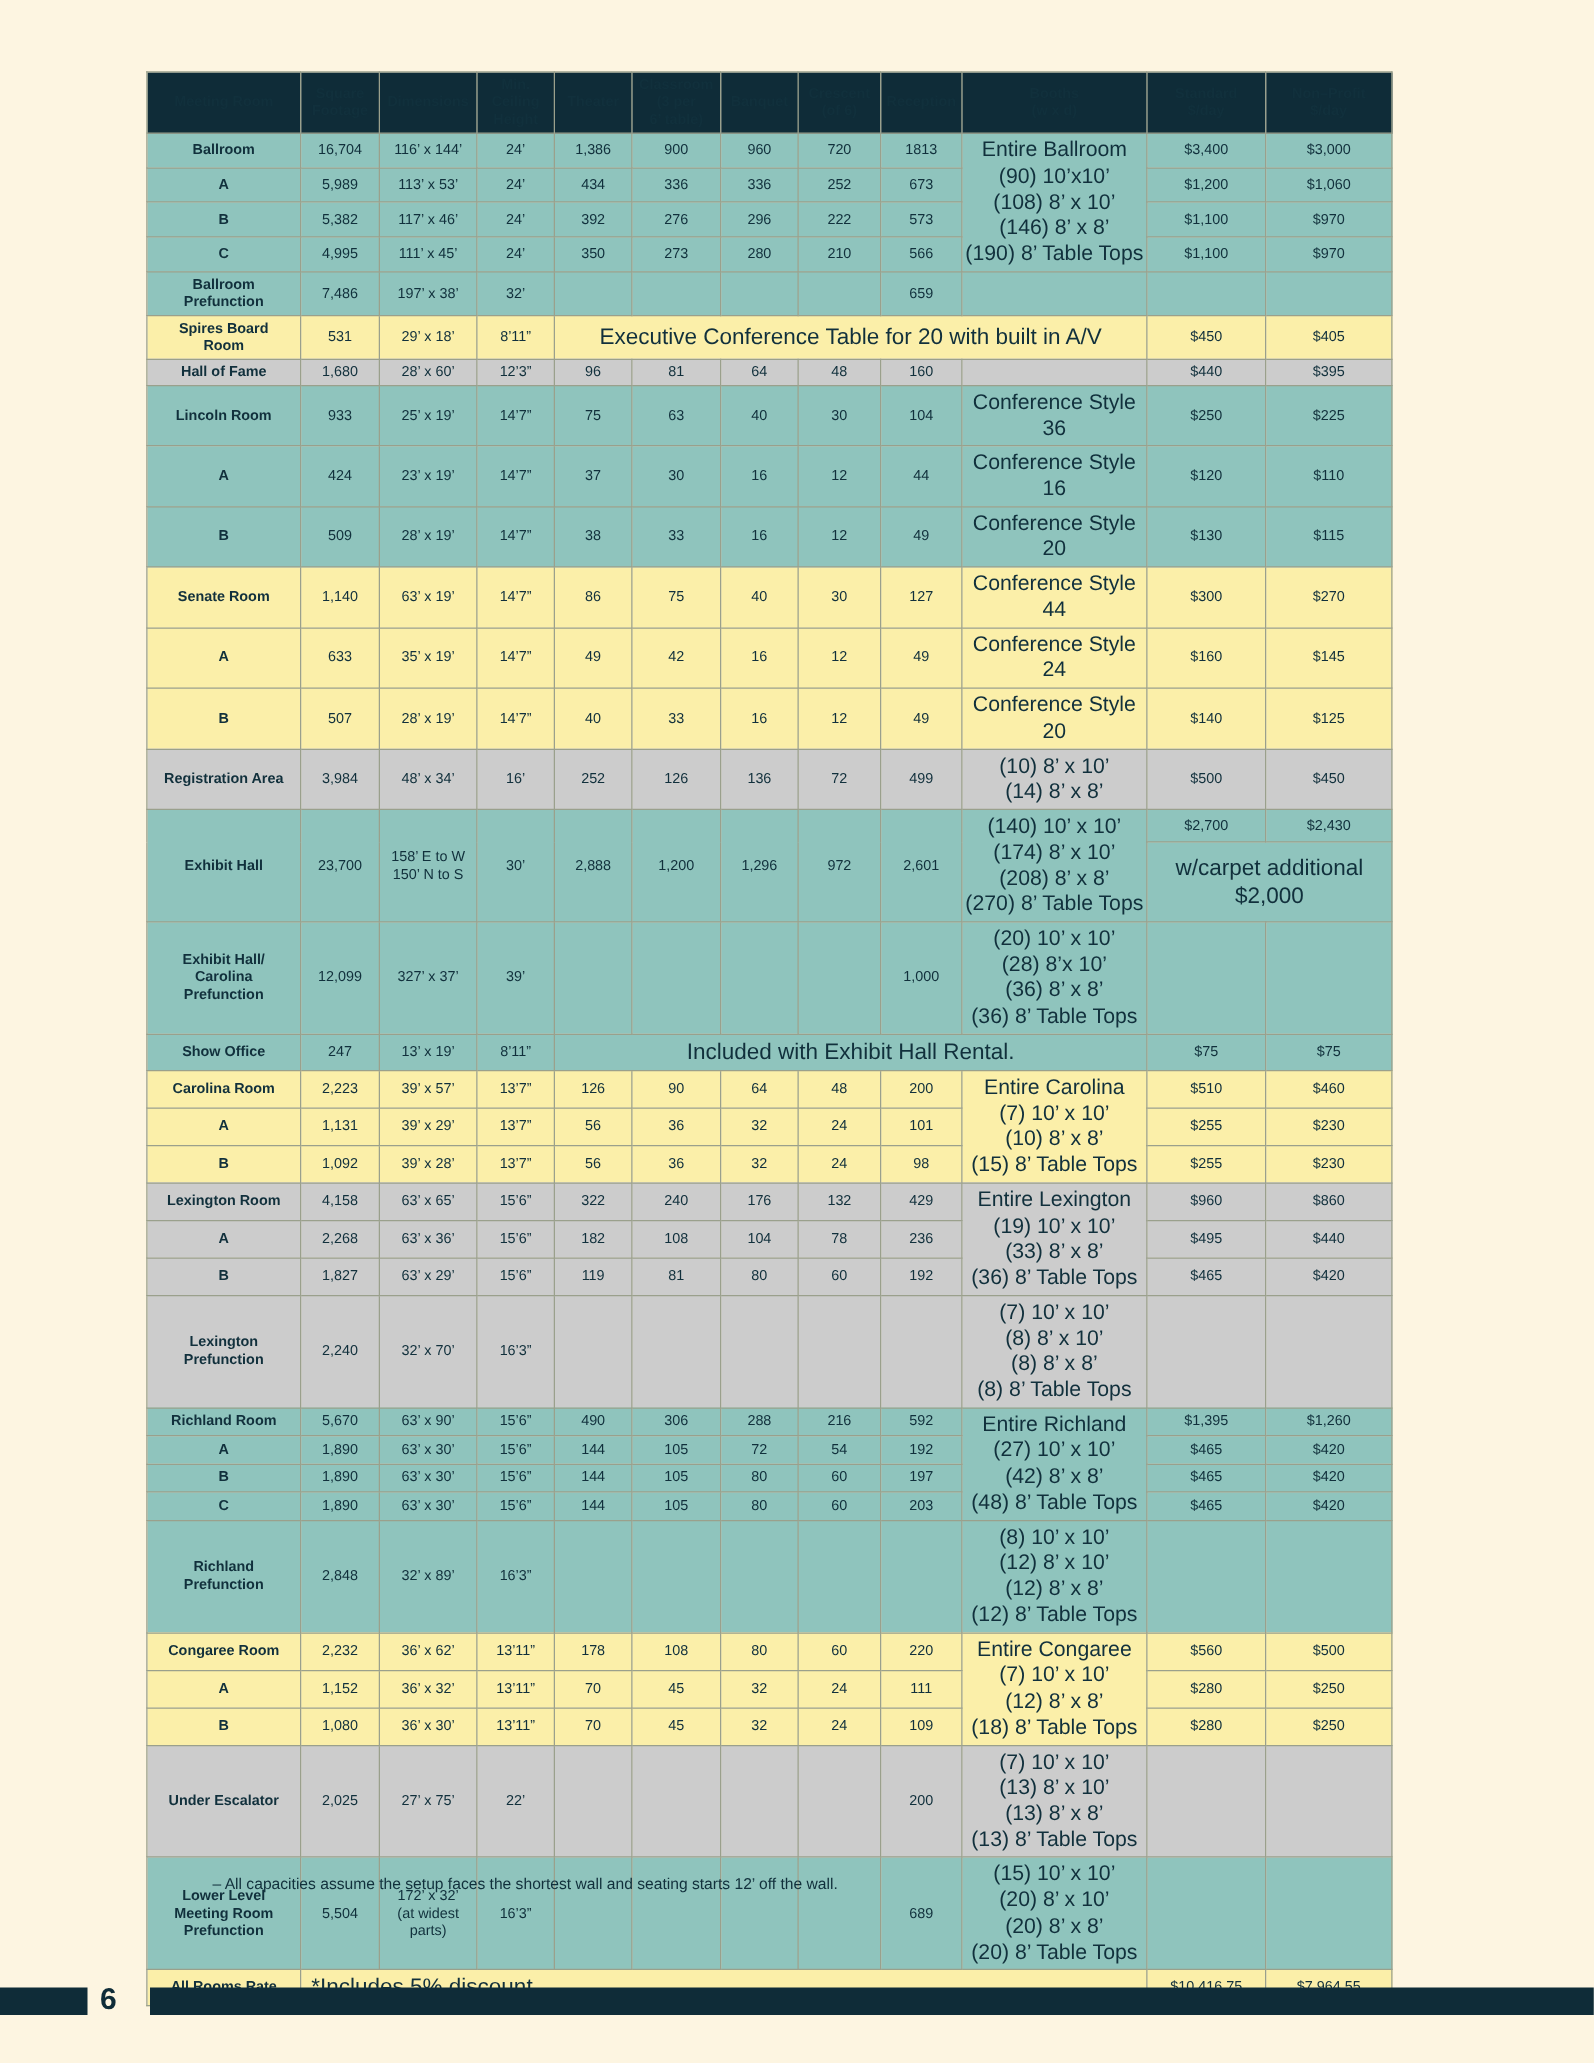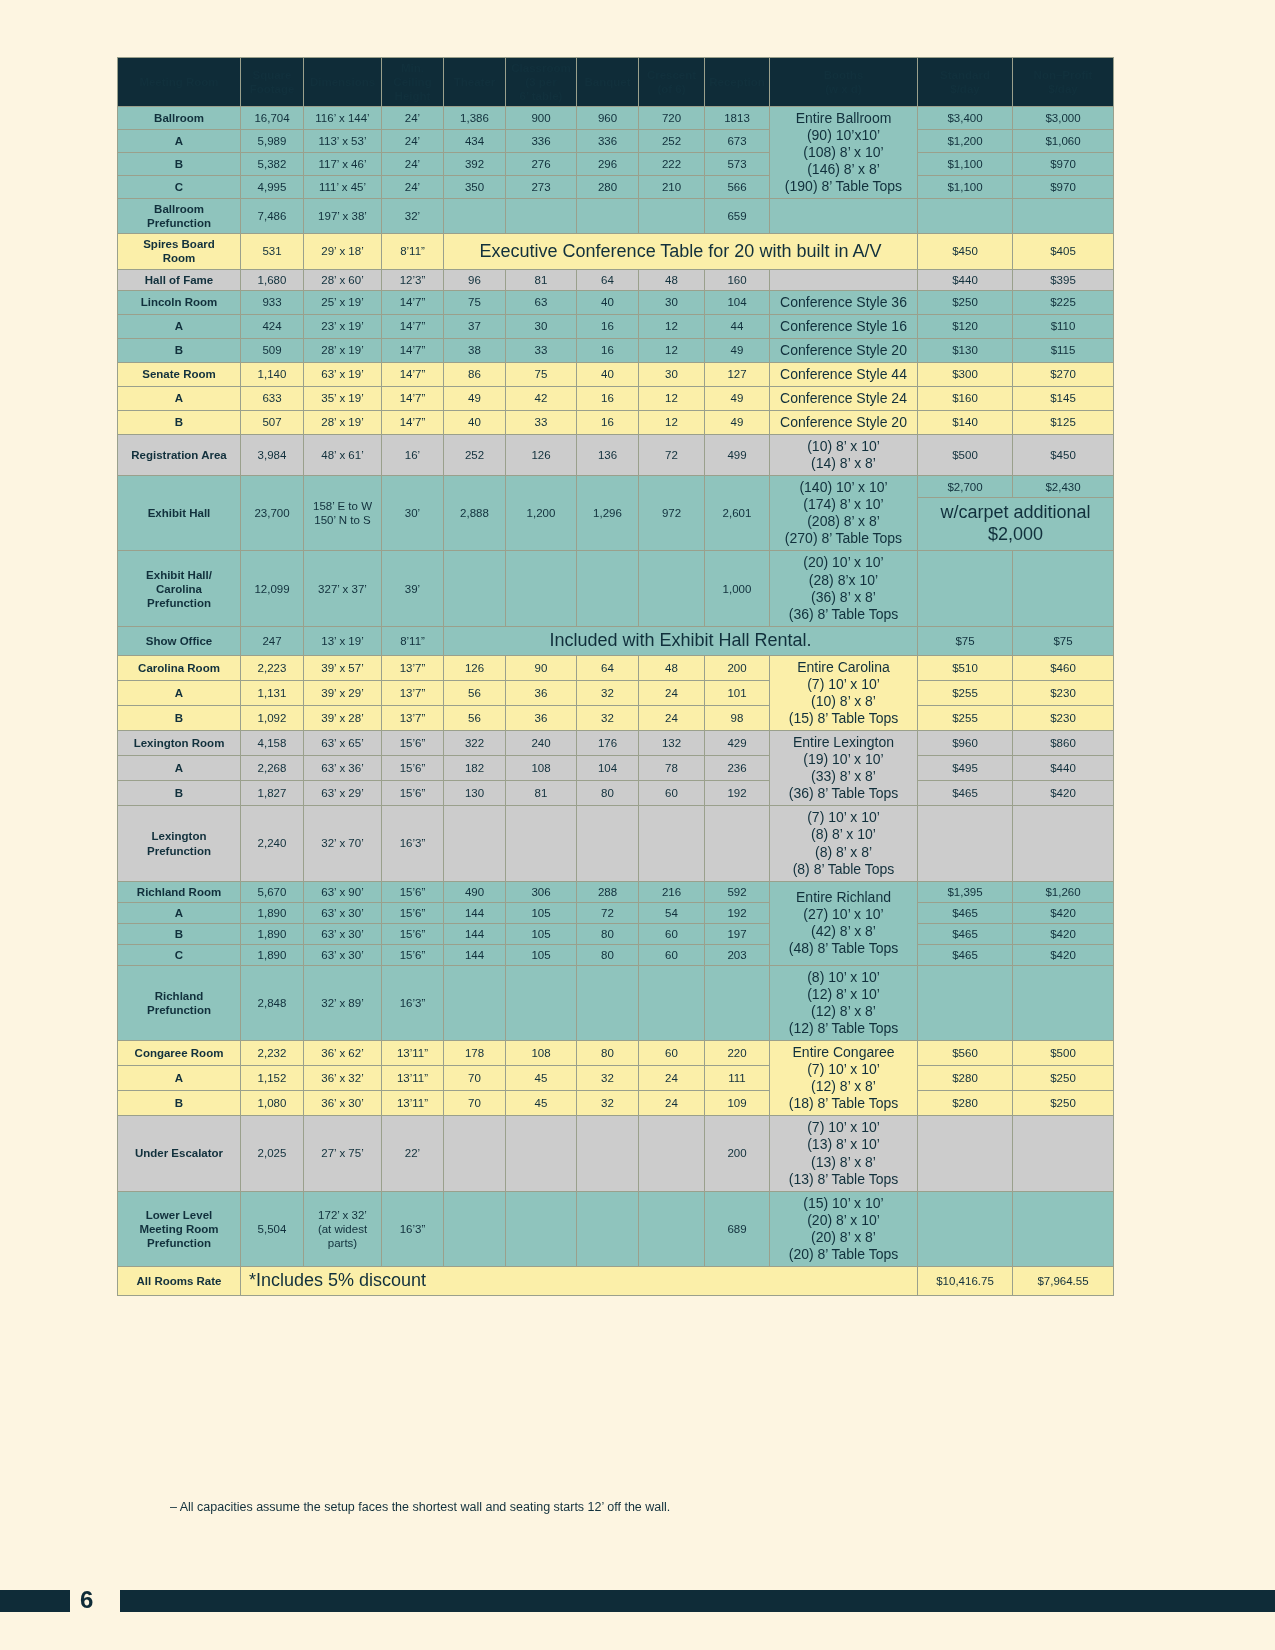--- a/index.html
+++ b/index.html
@@ -44,21 +44,21 @@
 
   tbody tr.teal  td{background:#8fc4bd;}
   tbody tr.yellow td{background:#fbefa9;}
   tbody tr.gray  td{background:#cccccc;}
 
   td.teal  {background:#8fc4bd !important;}
   td.yellow{background:#fbefa9 !important;}
   td.gray  {background:#cccccc !important;}
 
   td.name{font-weight:bold;text-align:center;}
-  td.booth{font-size:14px;line-height:1.25;}
+  td.booth{font-size:17px;line-height:1.25;}
   td.span-note{font-size:18px;}
 
   .footnotes{
     position:absolute;
     left:126px;top:1497px;
     width:1000px;
     font-size:12.5px;
     line-height:1.75;
     color:#11303c;
     margin-left:44px;
@@ -286,21 +286,21 @@
           <td class="yellow">16</td>
           <td class="yellow">12</td>
           <td class="yellow">49</td>
           <td class="yellow booth">Conference Style 20</td>
           <td class="yellow"><span>$140</span></td>
           <td class="yellow"><span>$125</span></td>
         </tr>
         <tr class="gray">
           <td class="gray name">Registration Area</td>
           <td class="gray">3,984</td>
-          <td class="gray">48’ x 61’</td>
+          <td class="gray">48’ x 34’</td>
           <td class="gray">16’</td>
           <td class="gray">252</td>
           <td class="gray">126</td>
           <td class="gray">136</td>
           <td class="gray">72</td>
           <td class="gray">499</td>
           <td class="gray booth">(10) 8’ x 10’<br>(14) 8’ x 8’</td>
           <td class="gray"><span>$500</span></td>
           <td class="gray"><span>$450</span></td>
         </tr>
@@ -409,21 +409,21 @@
           <td class="gray">78</td>
           <td class="gray">236</td>
           <td class="gray"><span>$495</span></td>
           <td class="gray"><span>$440</span></td>
         </tr>
         <tr class="gray">
           <td class="gray name">B</td>
           <td class="gray">1,827</td>
           <td class="gray">63’ x 29’</td>
           <td class="gray">15’6”</td>
-          <td class="gray">130</td>
+          <td class="gray">119</td>
           <td class="gray">81</td>
           <td class="gray">80</td>
           <td class="gray">60</td>
           <td class="gray">192</td>
           <td class="gray"><span>$465</span></td>
           <td class="gray"><span>$420</span></td>
         </tr>
         <tr class="gray">
           <td class="gray name">Lexington<br>Prefunction</td>
           <td class="gray">2,240</td>

